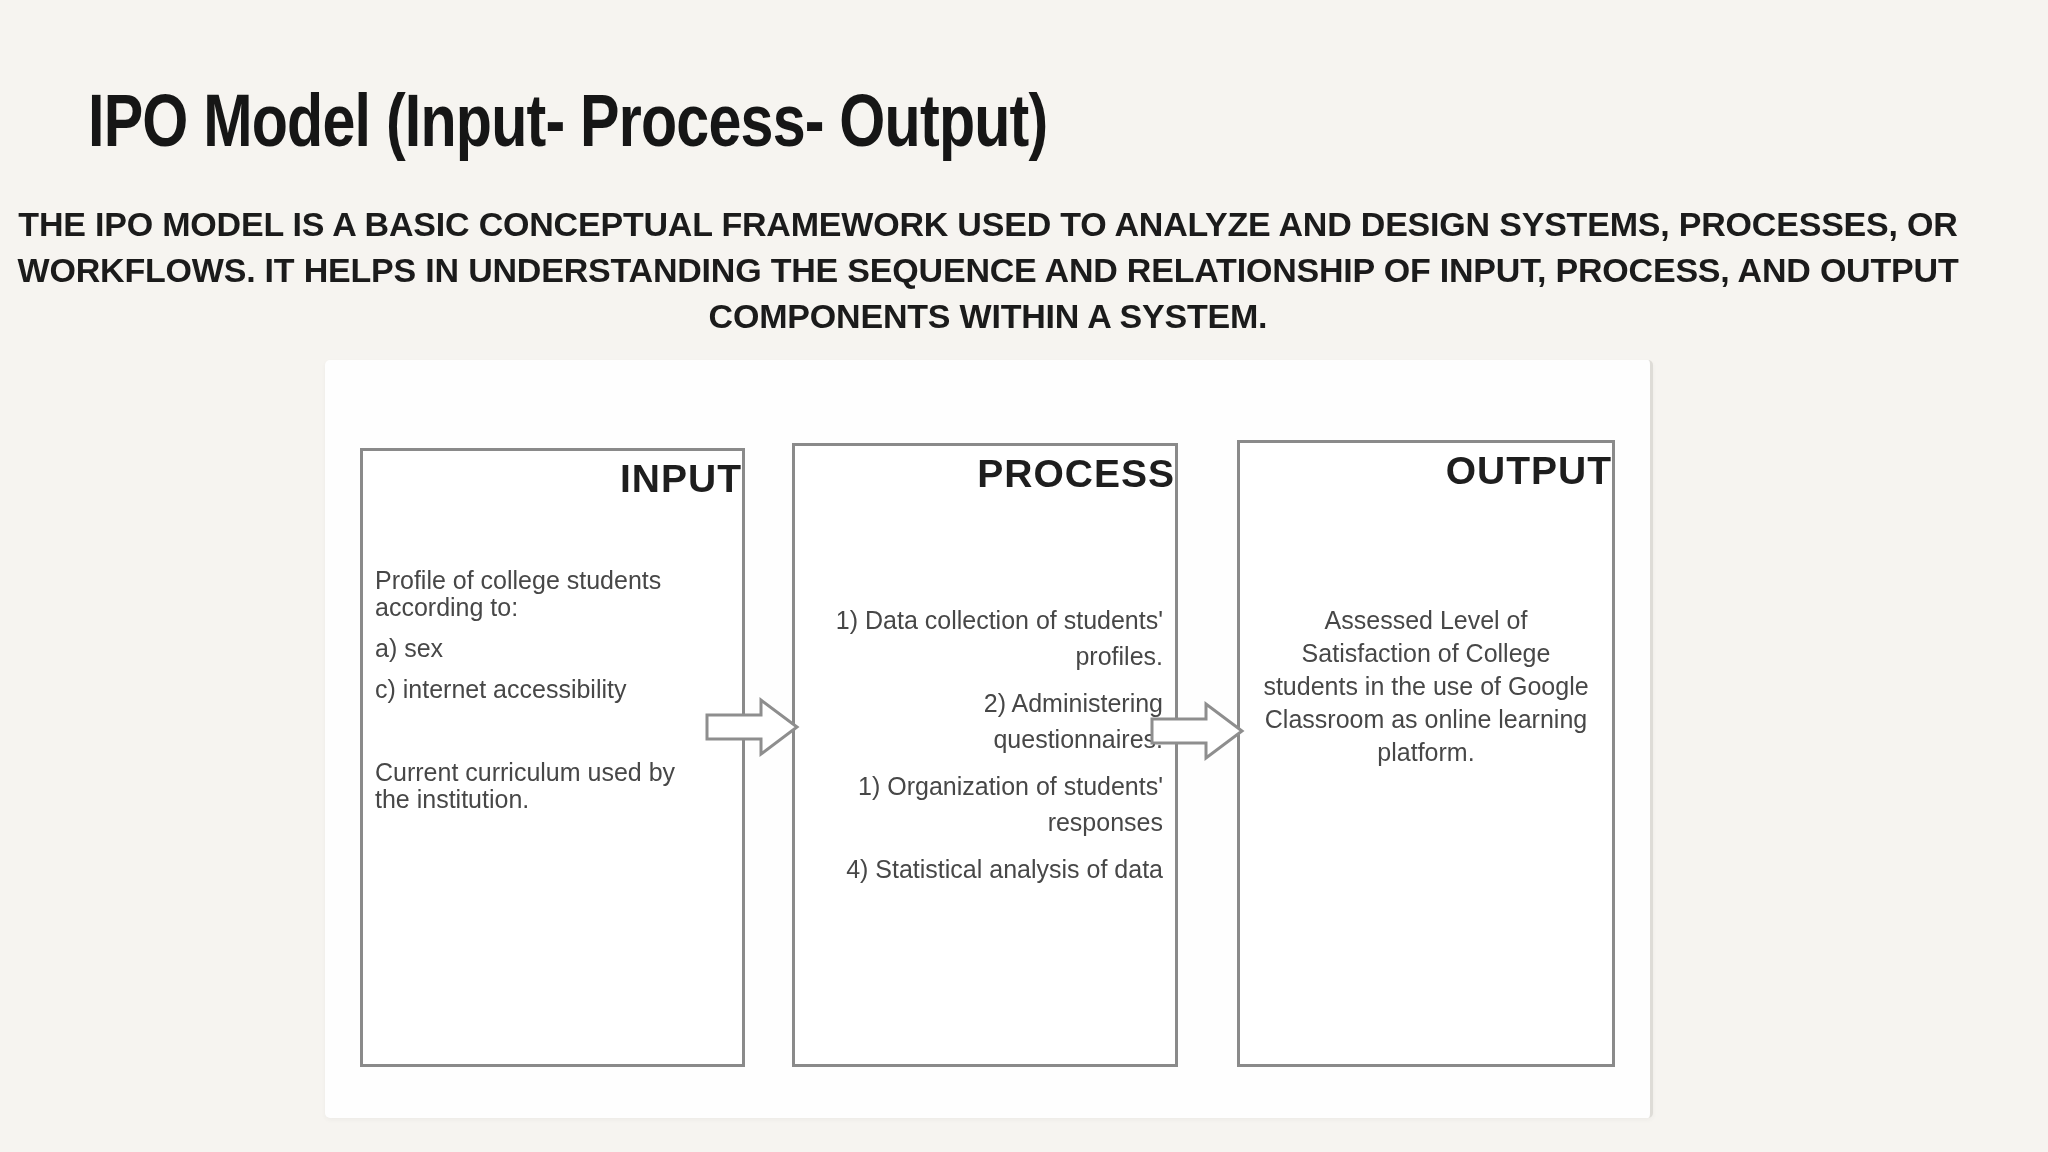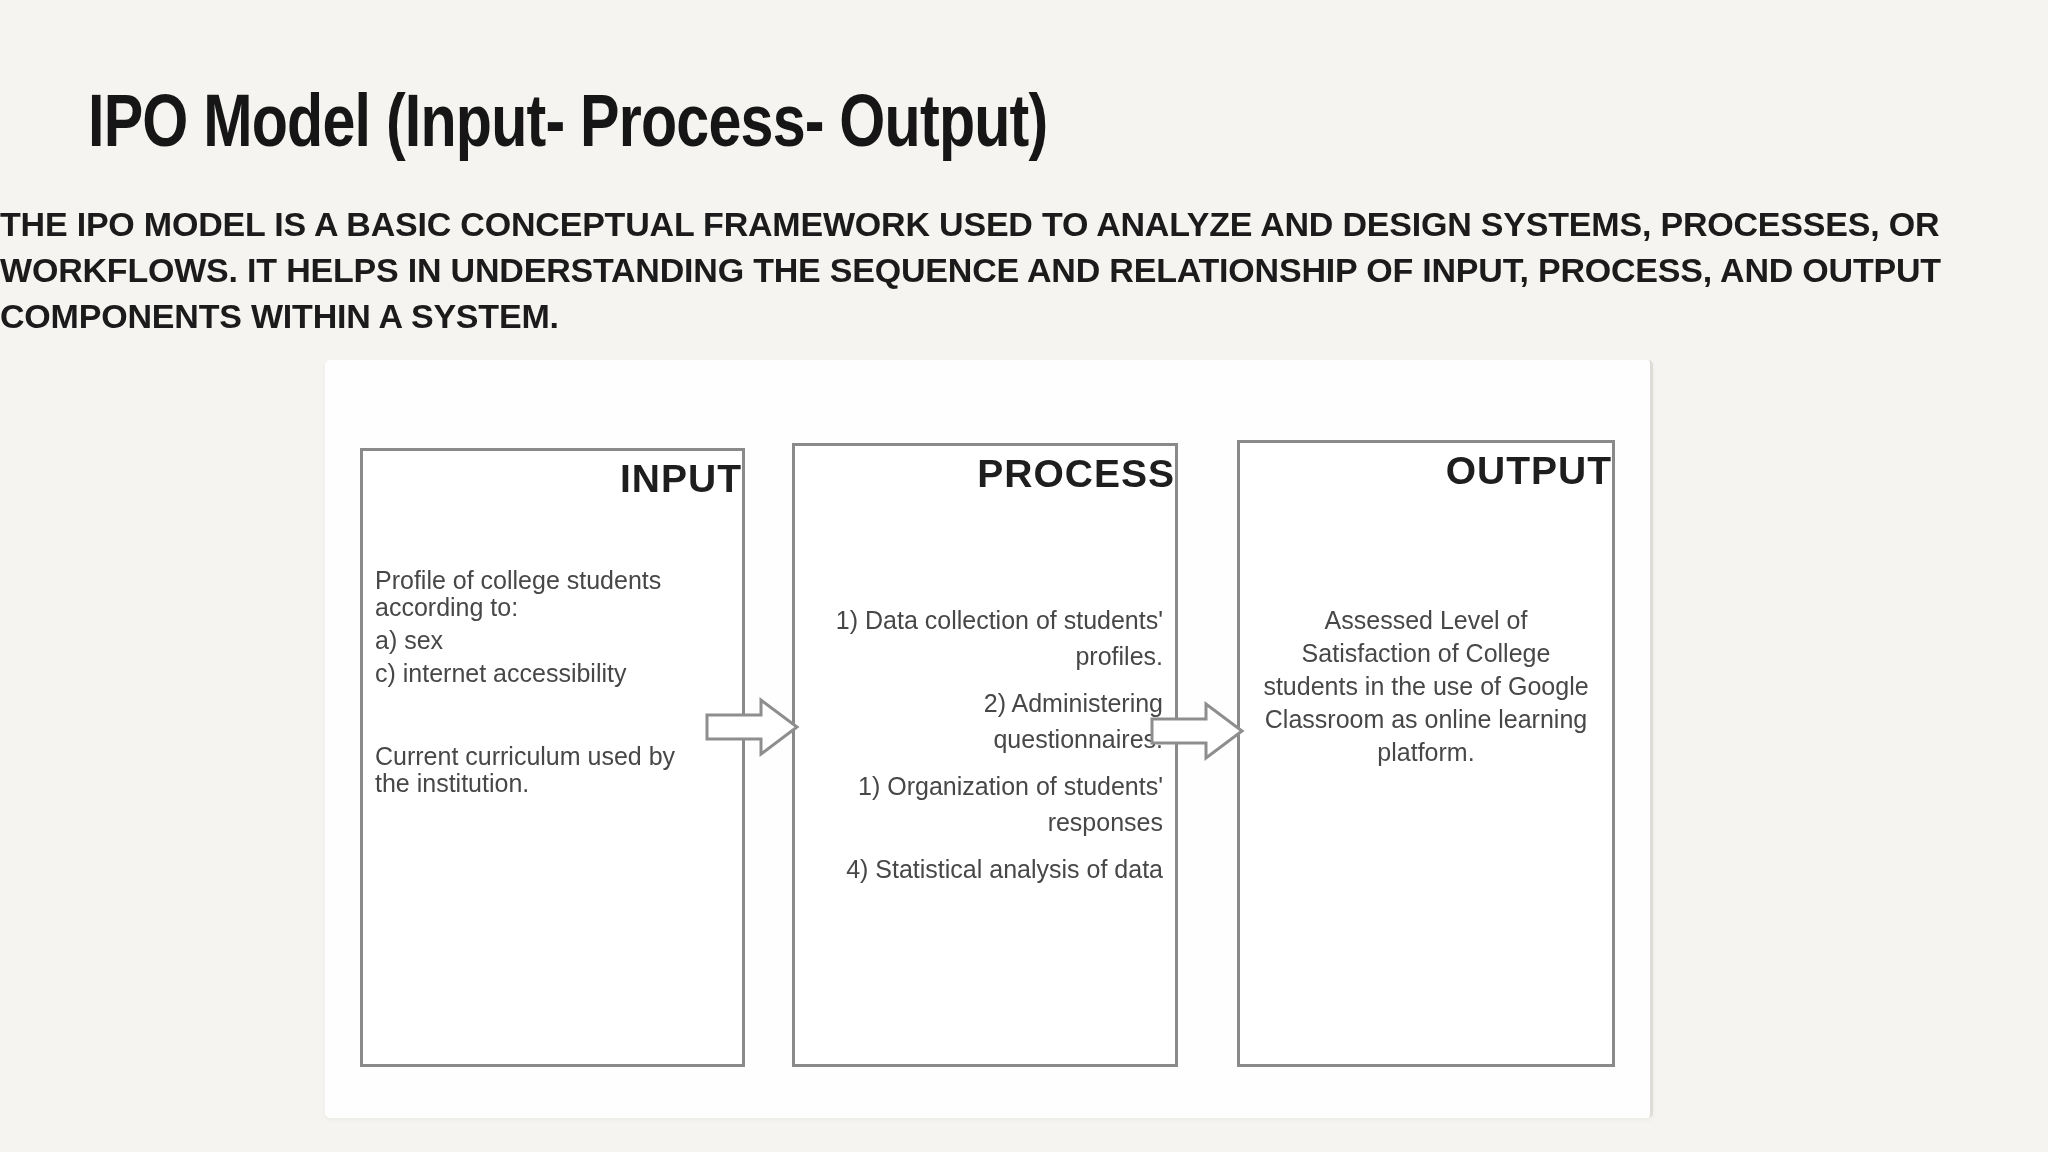--- a/index.html
+++ b/index.html
@@ -23,21 +23,21 @@
   .title{
     position:absolute;left:88px;top:84px;margin:0;
     font-size:74px;font-weight:700;line-height:1;
     color:var(--heading-text);
     letter-spacing:-1px;white-space:nowrap;
     transform:scaleX(0.8);transform-origin:left top;
   }
   .description{
     position:absolute;left:0;top:201px;width:1976px;margin:0;
     font-size:34px;font-weight:700;line-height:46px;
-    color:#1b1b1b;white-space:pre-line;
+    color:#1b1b1b;text-align:center;white-space:pre-line;
     letter-spacing:-0.2px;
   }
   .panel{
     position:absolute;left:325px;top:360px;width:1328px;height:758px;
     background:var(--panel-bg);
     border-right:3px solid var(--panel-edge);
     border-radius:5px;
     box-shadow:0 2px 5px rgba(0,0,0,0.04);
   }
   .box{
@@ -52,21 +52,21 @@
     font-size:39px;font-weight:700;letter-spacing:1px;
     color:var(--box-title-text);
   }
   .para{
     margin:0;padding:0 12px;
     font-size:25px;line-height:27px;
     color:var(--body-text);
     white-space:pre-line;
   }
   .box-input .profile{margin-top:66px;}
-  .box-input .list-item{margin-top:6px;}
+  .box-input .list-item{margin-top:14px;}
   .box-input .curriculum{margin-top:56px;}
   .box-process .para{line-height:36px;text-align:right;}
   .box-process .step{margin-top:11px;}
   .box-process .step-1{margin-top:106px;}
   .box-output .result{
     margin-top:111px;padding:0 13px;
     text-align:center;line-height:33px;
   }
   .arrow{position:absolute;width:96px;height:62px;z-index:5;}
   .arrow-1{left:380px;top:336px;}

